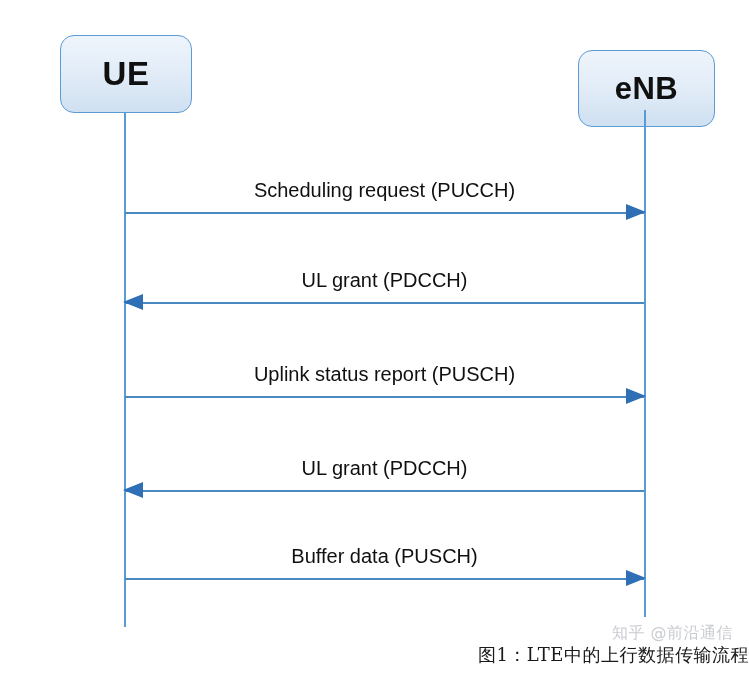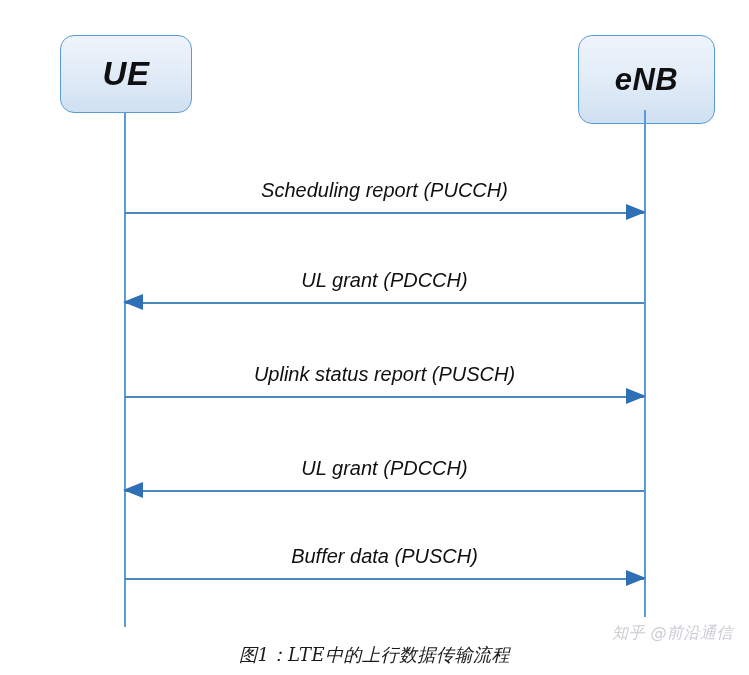--- a/index.html
+++ b/index.html
@@ -14,21 +14,20 @@
     overflow: hidden;
     font-family: "Liberation Sans", "DejaVu Sans", sans-serif;
     -webkit-font-smoothing: antialiased;
   }
 
   #diagram-root {
     position: absolute;
     left: 0; top: 0;
     width: 749px;
     height: 675px;
-    font-style: italic;
   }
 
   
   .participant-box {
     position: absolute;
     box-sizing: border-box;
     border: 1.4px solid #5b9bd5;
     border-radius: 14px;
     background: linear-gradient(180deg, #eef4fb 0%, #e3edf8 45%, #cfe0f1 100%);
     display: flex;
@@ -40,23 +39,23 @@
   }
   #participant-ue {
     left: 60px;
     top: 35px;
     width: 132px;
     height: 78px;
     font-size: 33px;
   }
   #participant-enb {
     left: 578px;
-    top: 35px;
+    top: 50px;
     width: 137px;
-    height: 89px;
+    height: 77px;
     font-size: 31px;
   }
 
   
   .lifeline {
     position: absolute;
     width: 2px;
     background: #5b9bd5;
   }
   #lifeline-ue {
@@ -113,21 +112,21 @@
     border-bottom: 8.5px solid transparent;
     border-right: 20px solid #2f6fb5;
   }
 
   
   #figure-caption {
     position: absolute;
     left: 0;
     top: 643px;
     width: 749px;
-    text-align: center;
+    text-align: right;
     font-size: 18px;
     color: #1a1a1a;
     font-family: "DejaVu Serif", "Liberation Serif", serif;
     letter-spacing: 0.5px;
   }
 
   
   #watermark {
     position: absolute;
     right: 16px;
@@ -150,21 +149,21 @@
   </div>
 
   <div class="participant-box" id="participant-enb">
     <span>eNB</span>
   </div>
 
   <div class="lifeline" id="lifeline-ue"></div>
   <div class="lifeline" id="lifeline-enb"></div>
 
   <div class="message" style="top:212px;">
-    <div class="message-label">Scheduling report (PUCCH)</div>
+    <div class="message-label">Scheduling request (PUCCH)</div>
     <div class="message-line"></div>
     <div class="arrowhead right"></div>
   </div>
 
   <div class="message" style="top:302px;">
     <div class="message-label">UL grant (PDCCH)</div>
     <div class="message-line"></div>
     <div class="arrowhead left"></div>
   </div>
 

